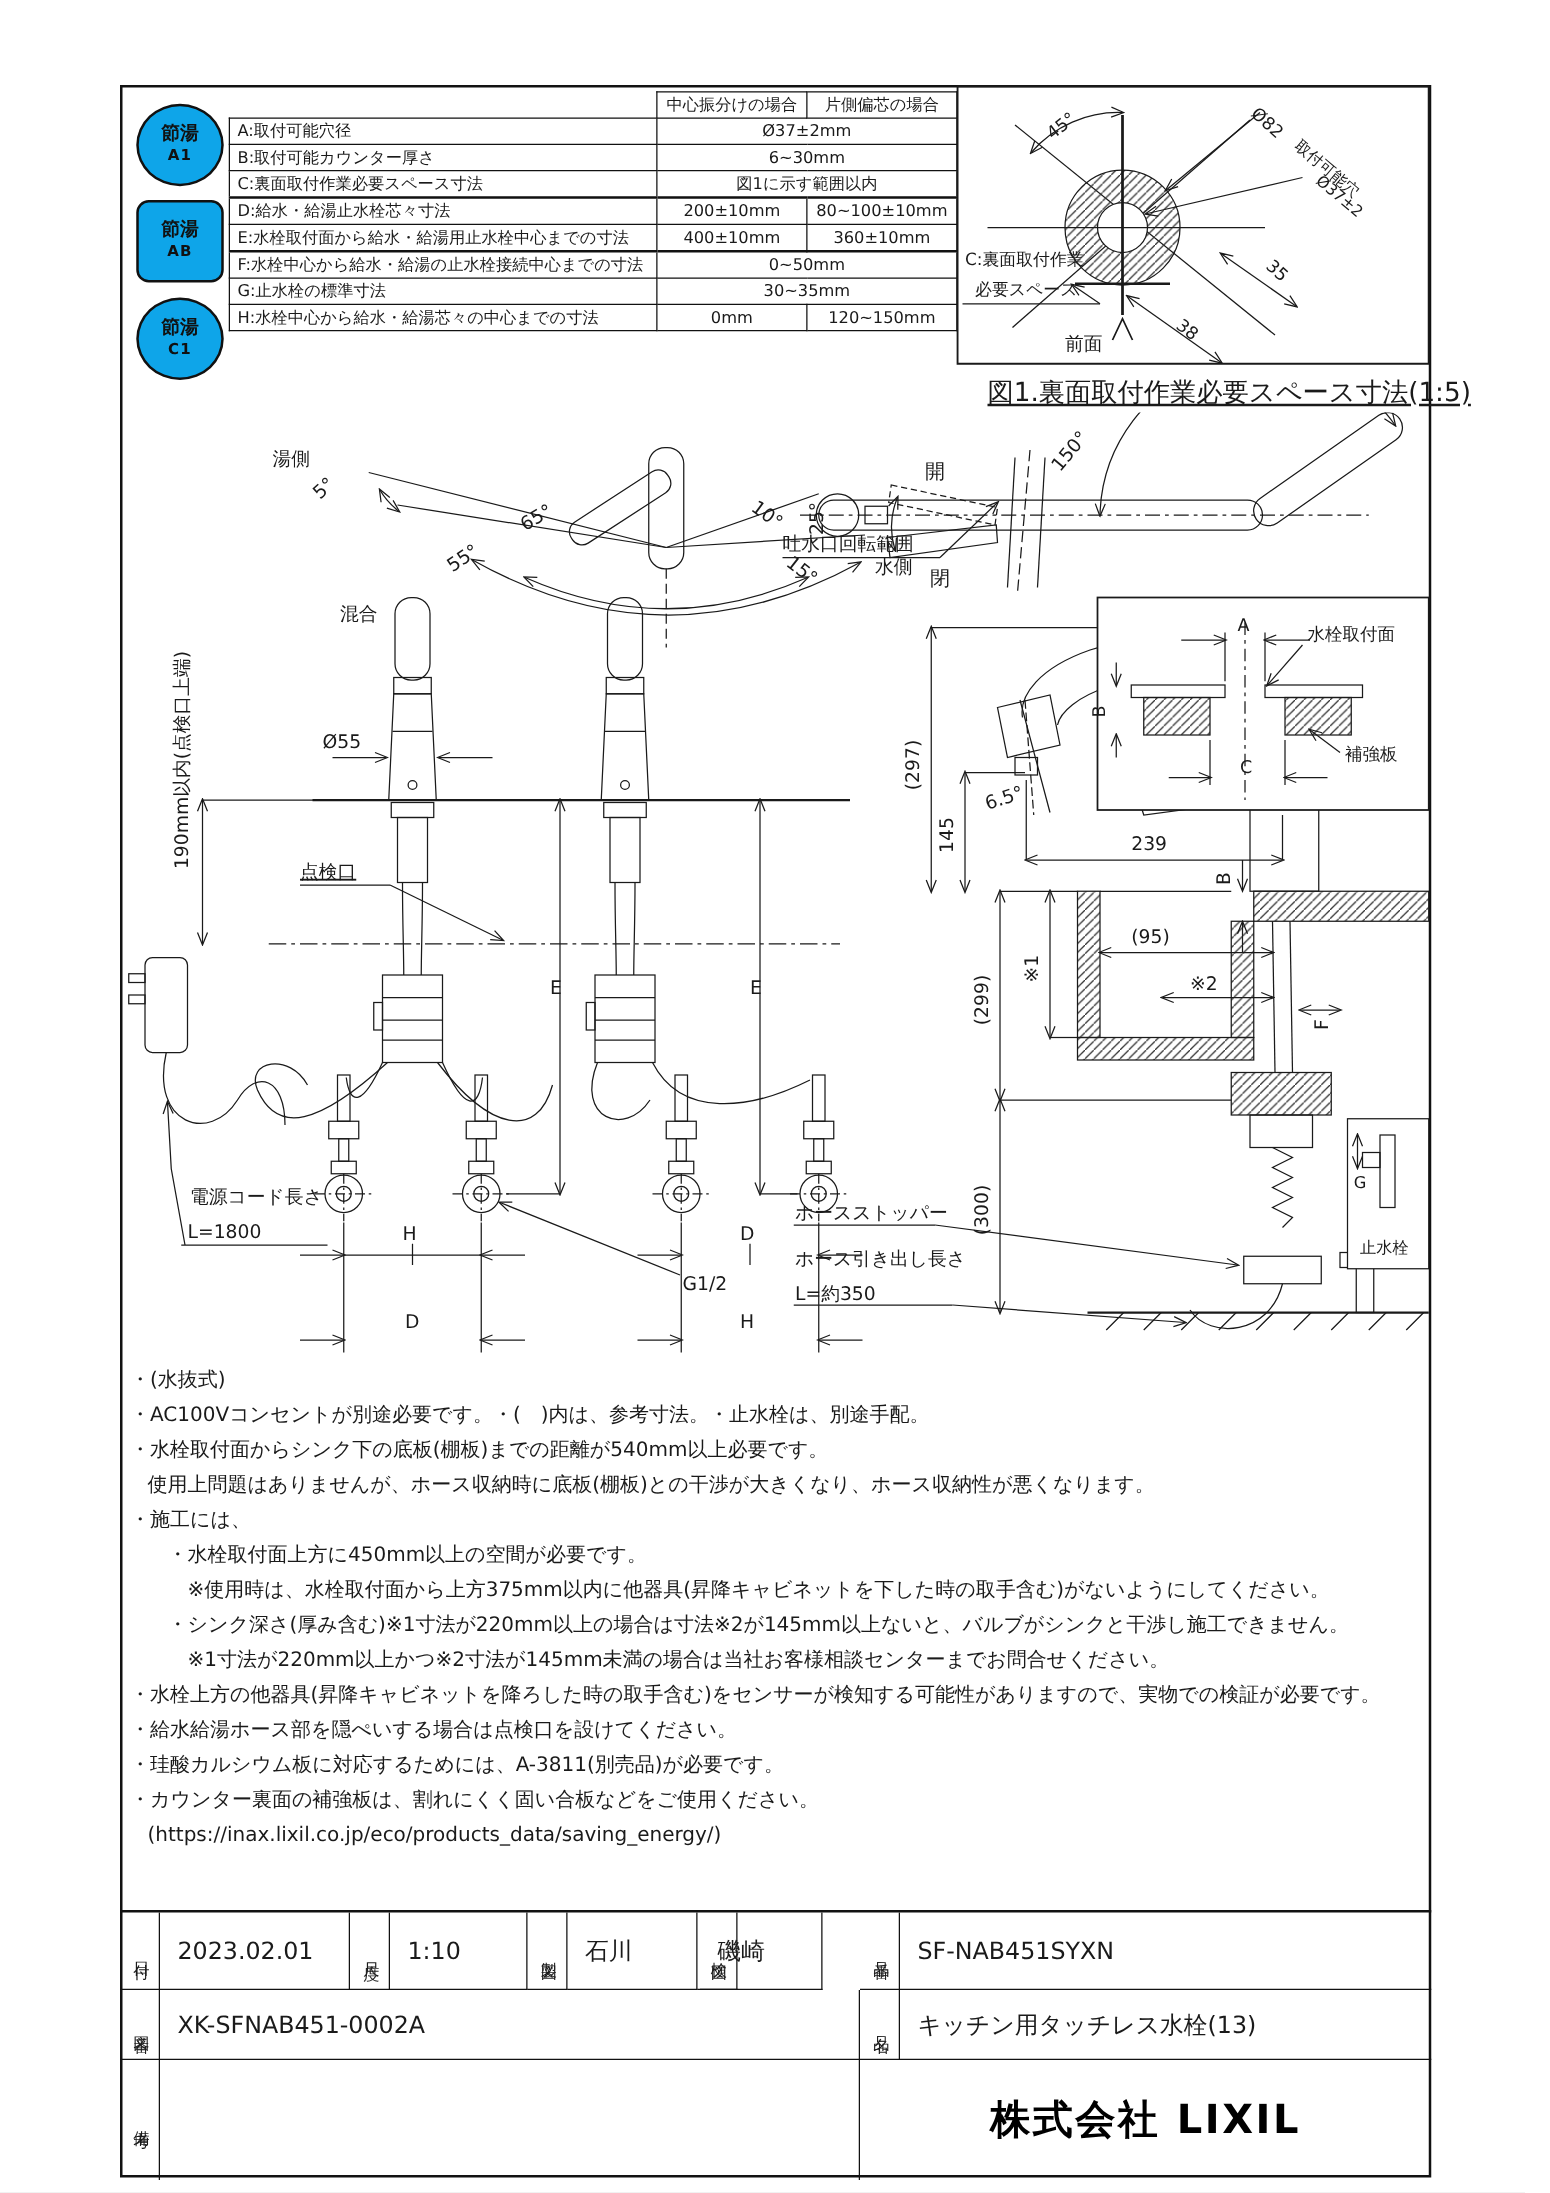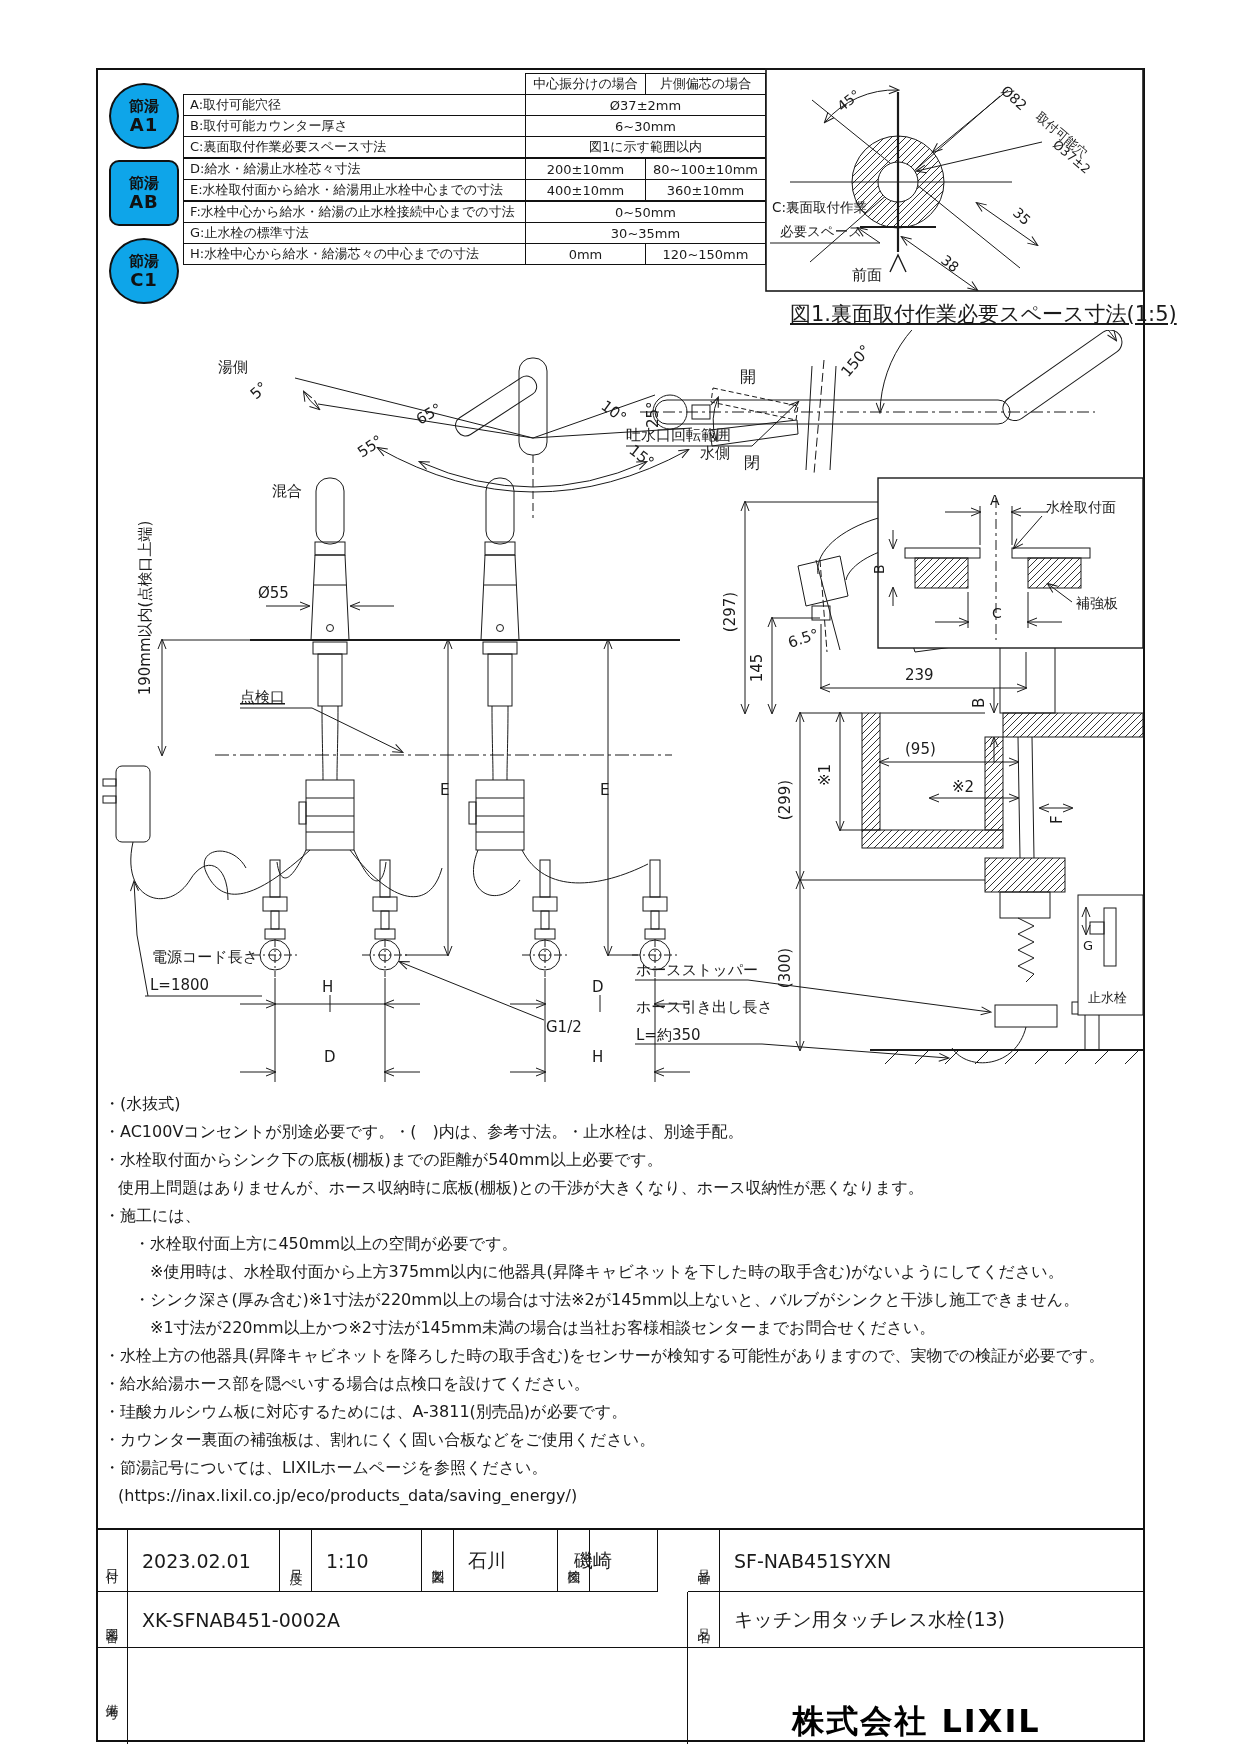--- a/index.html
+++ b/index.html
@@ -8,21 +8,21 @@
   .frame{position:absolute;left:96px;top:68px;width:1049px;height:1674px;
          border:2.5px solid #111;box-sizing:border-box;}
   .abs{position:absolute;}
   
   .badge{position:absolute;left:109px;width:70px;height:66px;border:2.5px solid #111;
          display:flex;flex-direction:column;align-items:center;justify-content:center;
          background:#0ea5e9;box-sizing:border-box;}
   .badge.round{border-radius:50%;}
   .badge.square{border-radius:10px;}
   .badge .bname{font-size:15px;font-weight:bold;line-height:17px;}
-  .badge .bcode{font-size:18px;font-weight:bold;line-height:19px;letter-spacing:1px;}
+  .badge .bcode{font-size:12px;font-weight:bold;line-height:19px;letter-spacing:1px;}
   
   table.spec{position:absolute;left:183px;top:73px;border-collapse:collapse;
              font-size:13px;color:#1a1a1a;}
   table.spec td{border:1px solid #111;padding:1px 6px;height:19px;box-sizing:border-box;
                 white-space:nowrap;}
   table.spec td.blank{border:none;}
   table.spec td.hd{text-align:center;width:120px;}
   table.spec td.lbl{width:342px;}
   table.spec td.val{text-align:center;}
   table.spec tr.thick td{border-top:2.2px solid #111;}
@@ -426,21 +426,20 @@
     <div class="n1">使用上問題はありませんが、ホース収納時に底板(棚板)との干渉が大きくなり、ホース収納性が悪くなります。</div>
     <div>・施工には、</div>
     <div class="n2">・水栓取付面上方に450mm以上の空間が必要です。</div>
     <div class="n3">※使用時は、水栓取付面から上方375mm以内に他器具(昇降キャビネットを下した時の取手含む)がないようにしてください。</div>
     <div class="n2">・シンク深さ(厚み含む)※1寸法が220mm以上の場合は寸法※2が145mm以上ないと、バルブがシンクと干渉し施工できません。</div>
     <div class="n3">※1寸法が220mm以上かつ※2寸法が145mm未満の場合は当社お客様相談センターまでお問合せください。</div>
     <div>・水栓上方の他器具(昇降キャビネットを降ろした時の取手含む)をセンサーが検知する可能性がありますので、実物での検証が必要です。</div>
     <div>・給水給湯ホース部を隠ぺいする場合は点検口を設けてください。</div>
     <div>・珪酸カルシウム板に対応するためには、A-3811(別売品)が必要です。</div>
     <div>・カウンター裏面の補強板は、割れにくく固い合板などをご使用ください。</div>
-    <div>・節湯記号については、LIXILホームページを参照ください。</div>
     <div class="n1">(https://inax.lixil.co.jp/eco/products_data/saving_energy/)</div>
   </div>
 
   <div class="tb">
 
     <div class="cell vlab" style="left:0;top:0;width:32px;height:62px;">日付</div>
     <div class="cell cv" style="left:32px;top:0;width:152px;height:62px;">2023.02.01</div>
     <div class="cell vlab" style="left:184px;top:0;width:32px;height:62px;">尺度</div>
     <div class="cell cv" style="left:216px;top:0;width:110px;height:62px;">1:10</div>
     <div class="cell vlab" style="left:326px;top:0;width:32px;height:62px;">製図</div>
@@ -450,17 +449,17 @@
     <div class="cell vlab" style="left:592px;top:0;width:32px;height:62px;">品番</div>
     <div class="cell cv" style="left:624px;top:0;width:425px;height:62px;border-right:none;">SF-NAB451SYXN</div>
 
     <div class="cell vlab" style="left:0;top:62px;width:32px;height:56px;">図番</div>
     <div class="cell cv" style="left:32px;top:62px;width:560px;height:56px;">XK-SFNAB451-0002A</div>
     <div class="cell vlab" style="left:592px;top:62px;width:32px;height:56px;">品名</div>
     <div class="cell cv" style="left:624px;top:62px;width:425px;height:56px;border-right:none;">キッチン用タッチレス水栓(13)</div>
 
     <div class="cell vlab" style="left:0;top:118px;width:32px;height:96px;border-bottom:none;">備考</div>
     <div class="cell" style="left:32px;top:118px;width:560px;height:96px;border-bottom:none;"></div>
-    <div class="cell" style="left:592px;top:118px;width:457px;height:96px;border-right:none;border-bottom:none;justify-content:center;align-items:flex-end;">
+    <div class="cell" style="left:592px;top:118px;width:457px;height:96px;border-right:none;border-bottom:none;justify-content:center;">
       <span class="company">株式会社 LIXIL</span>
     </div>
   </div>
 </div>
 
 </body></html>

